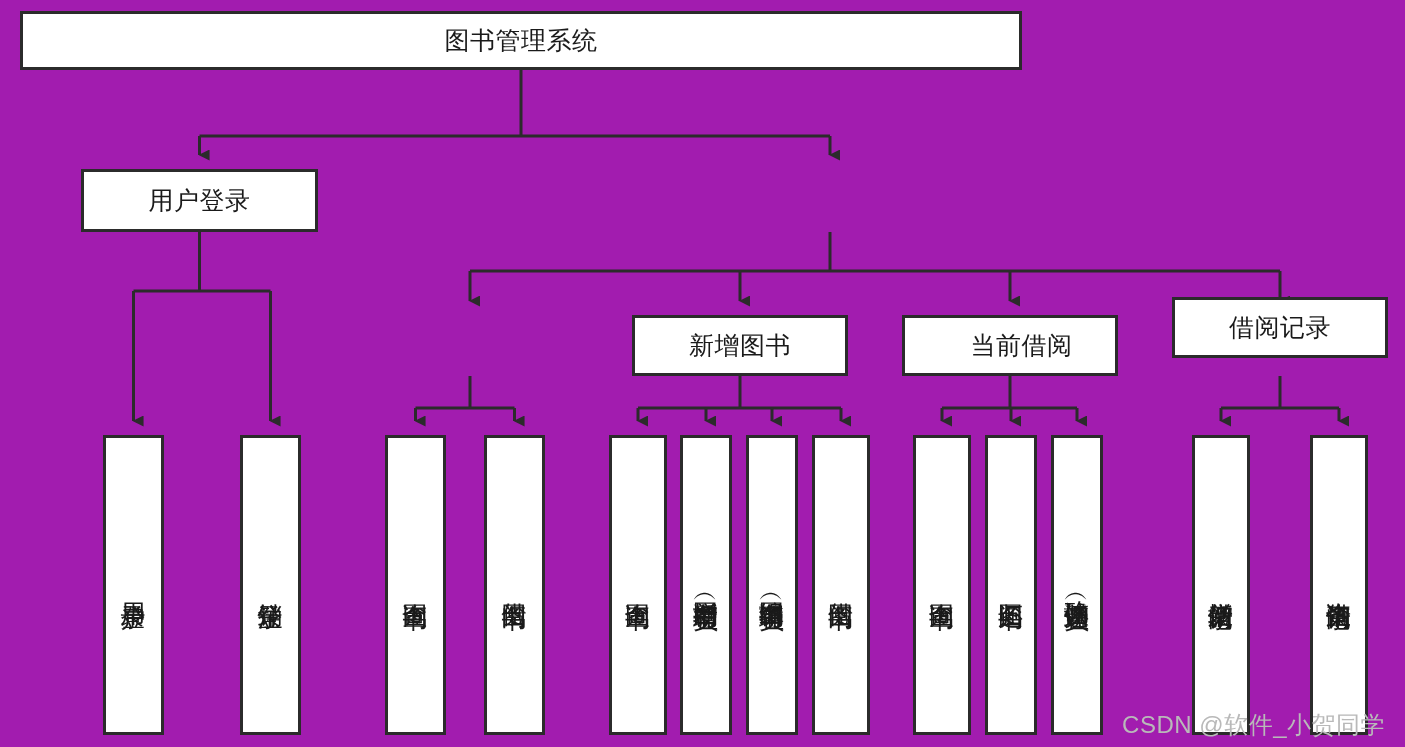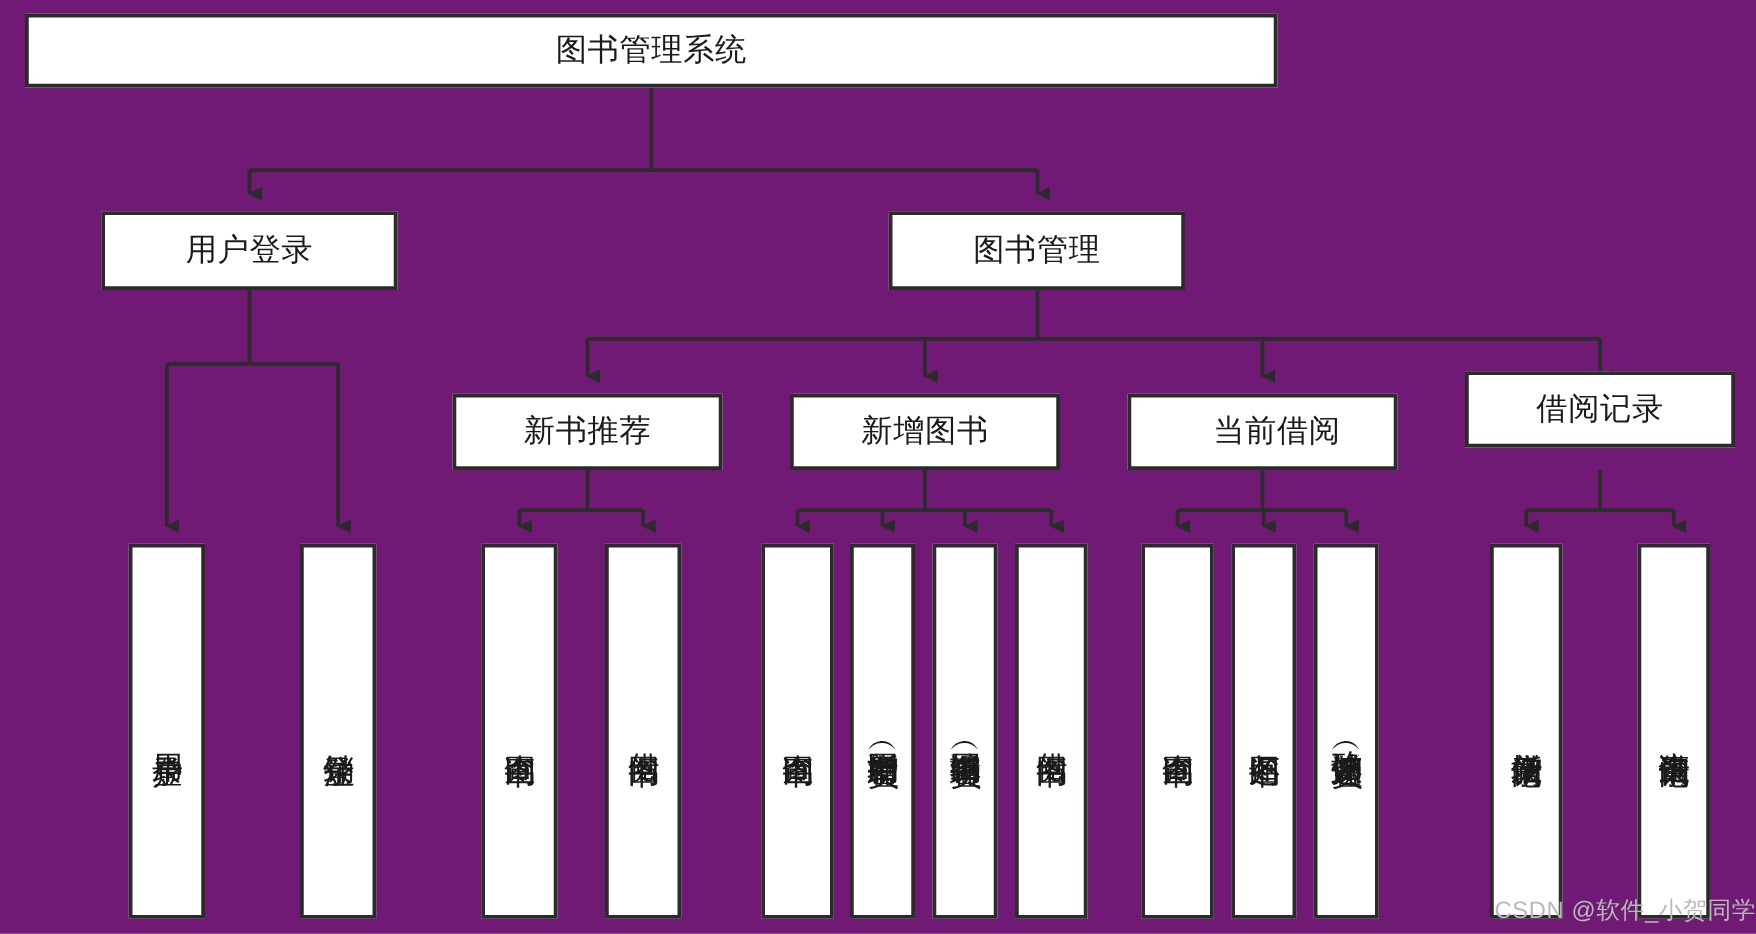--- a/index.html
+++ b/index.html
@@ -12,21 +12,21 @@
     width: 1405px;
     height: 747px;
     font-family: "Liberation Sans", "DejaVu Sans", sans-serif;
     overflow: hidden;
     position: relative;
   }
   #diagram-root {
     position: relative;
     width: 1405px;
     height: 747px;
-    background: #701a75;
+    background: #a21caf;
   }
   svg#diagram-svg {
     position: absolute;
     left: 0;
     top: 0;
     width: 1405px;
     height: 747px;
     display: block;
   }
   
@@ -64,23 +64,23 @@
     writing-mode: vertical-rl;
     text-orientation: upright;
     font-size: 25px;
     line-height: 1.12;
     letter-spacing: 1px;
     white-space: nowrap;
   }
   
   #watermark {
     position: absolute;
-    right: 0;
+    right: 20px;
     bottom: 6px;
-    font-size: 19px;
+    font-size: 24px;
     color: #b9b9b9;
     letter-spacing: 0.5px;
     white-space: nowrap;
     user-select: none;
     pointer-events: none;
   }
 </style>
 </head>
 <body>
 
@@ -137,27 +137,21 @@
     </g>
   </svg>
 
   <div class="node root horizontal" style="left:20px; top:11px; width:1002px; height:59px;">
     <span class="node-label">图书管理系统</span>
   </div>
 
   <div class="node horizontal" style="left:81px; top:169px; width:237px; height:63px;">
     <span class="node-label">用户登录</span>
   </div>
-  <div class="node horizontal" style="left:711px; top:169px; width:237px; height:63px;">
-    <span class="node-label">图书管理</span>
-  </div>
-
-  <div class="node horizontal" style="left:362px; top:315px; width:216px; height:61px;">
-    <span class="node-label">新书推荐</span>
-  </div>
+
   <div class="node horizontal" style="left:632px; top:315px; width:216px; height:61px;">
     <span class="node-label">新增图书</span>
   </div>
   <div class="node horizontal" style="left:902px; top:315px; width:216px; height:61px;padding-left:23px;">
     <span class="node-label">当前借阅</span>
   </div>
   <div class="node horizontal" style="left:1172px; top:297px; width:216px; height:61px;">
     <span class="node-label">借阅记录</span>
   </div>
 

